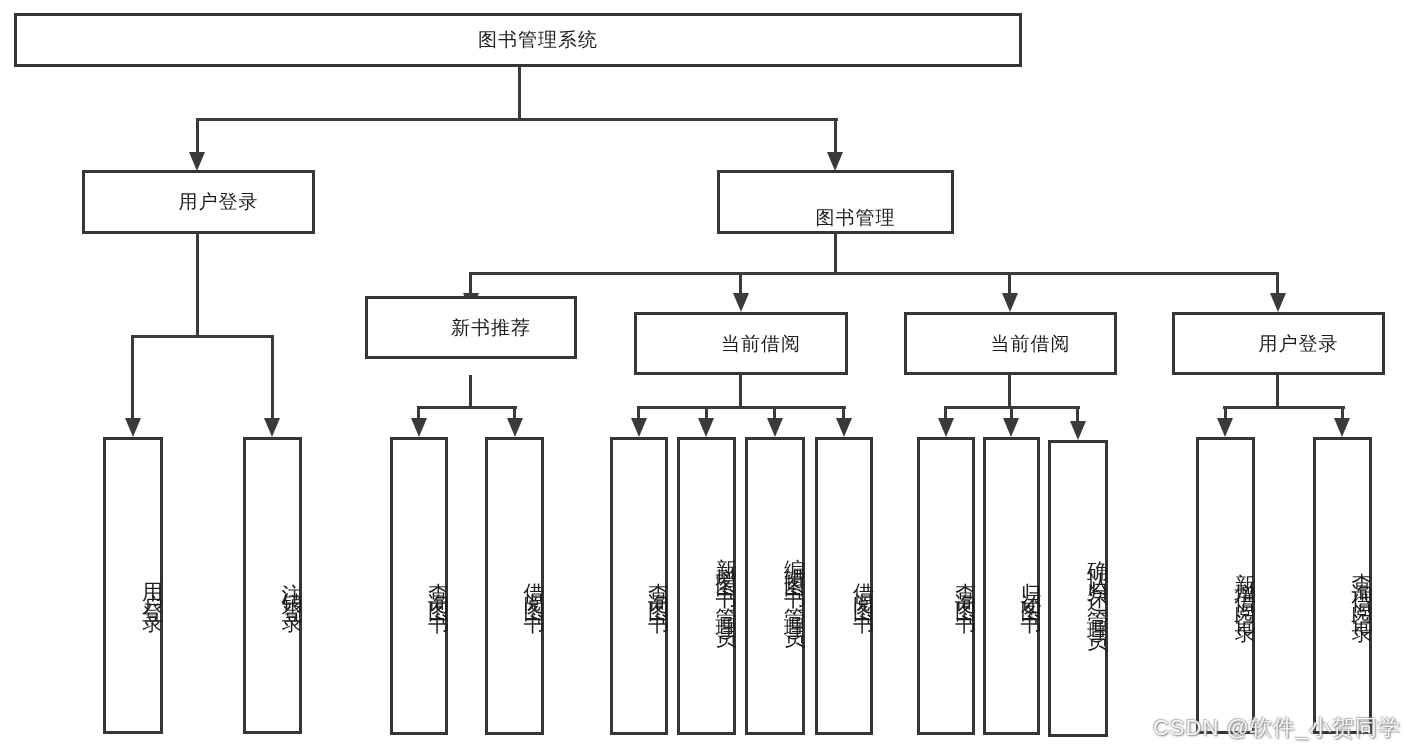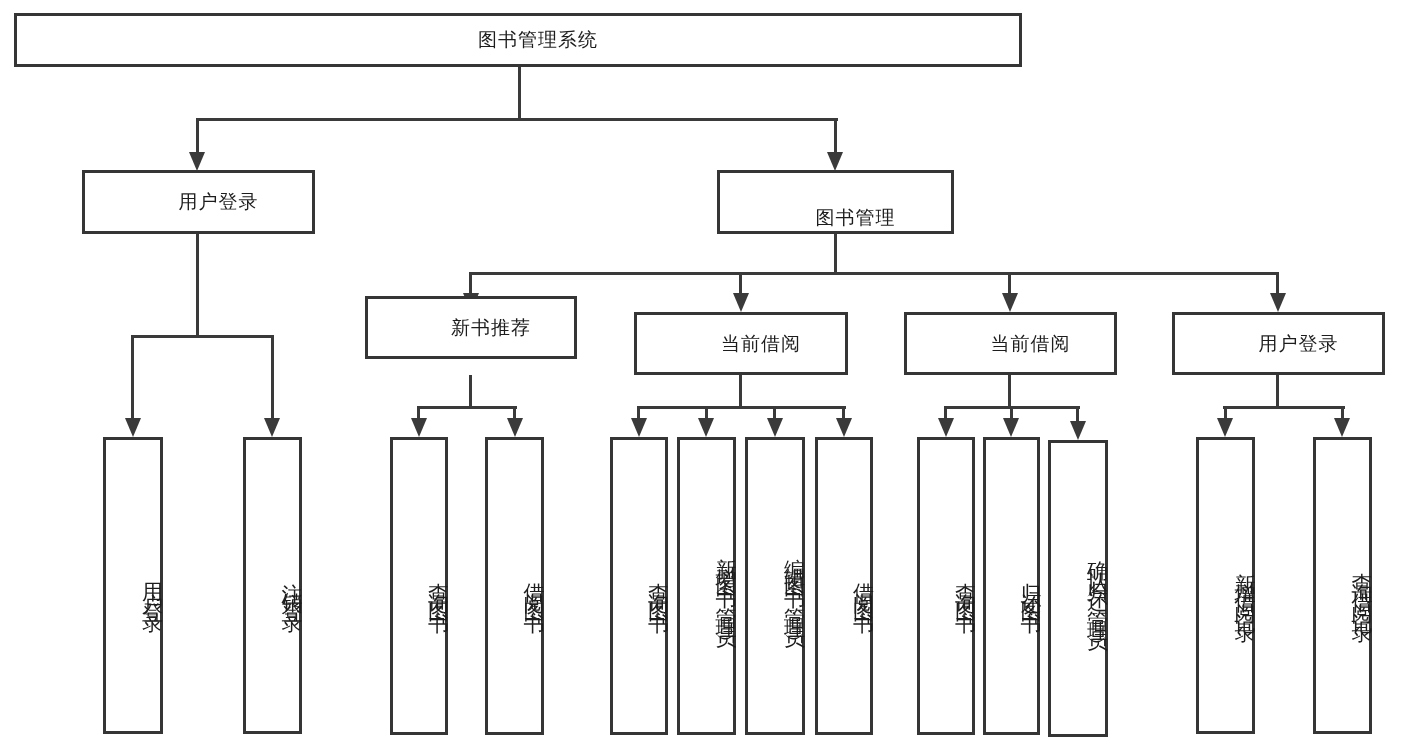--- a/index.html
+++ b/index.html
@@ -198,14 +198,15 @@
   </div>
 
   <div class="vbox" style="left:1196px; top:437px; width:59px; height:297px;">
     <span>新增借阅记录</span>
   </div>
 
   <div class="vbox" style="left:1313px; top:437px; width:59px; height:297px;">
     <span>查询借阅记录</span>
   </div>
 
+  <div class="watermark">CSDN @软件_小贺同学</div>
 
 </div>
 
 </body></html>

